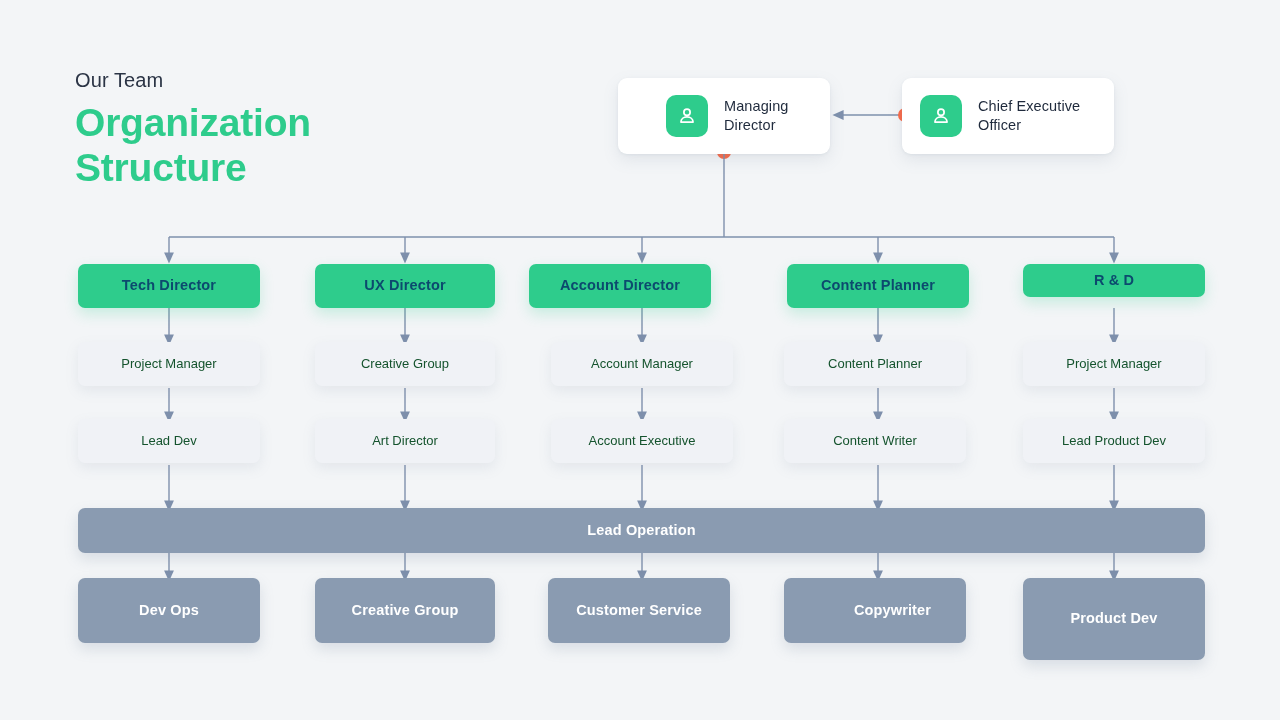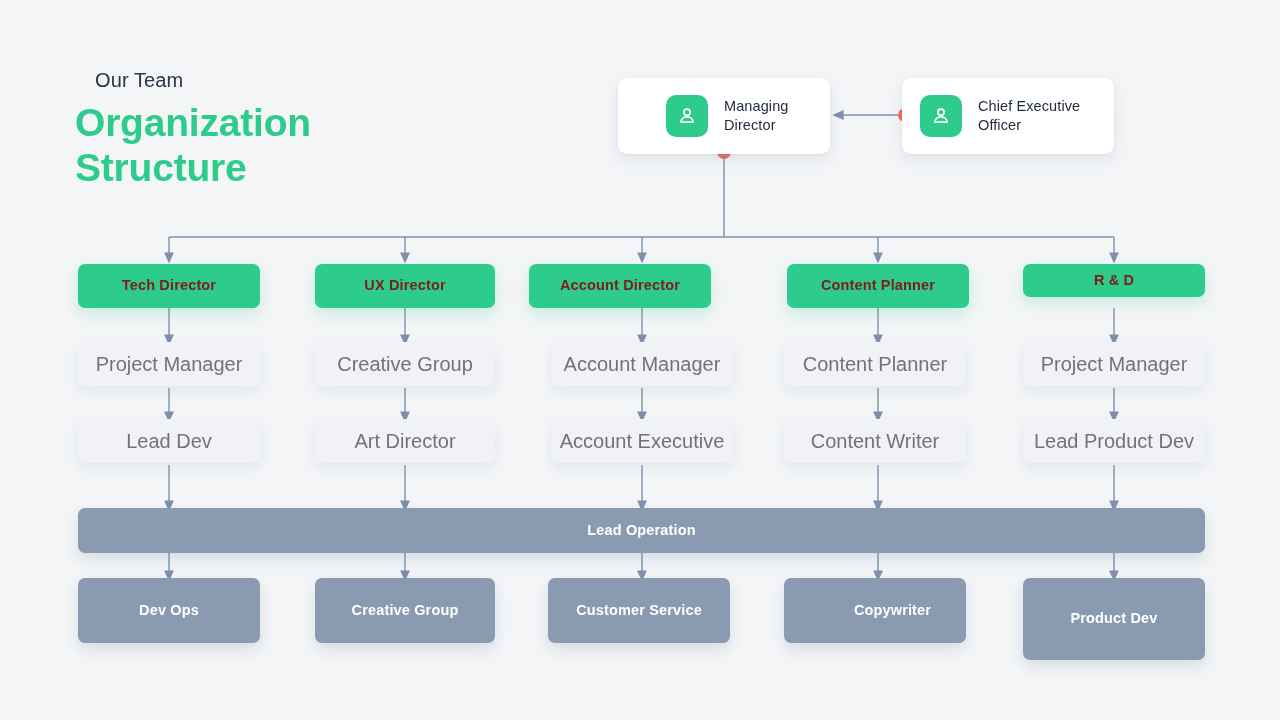--- a/index.html
+++ b/index.html
@@ -24,21 +24,20 @@
     position: absolute;
     left: 75px;
     top: 66px;
     width: 420px;
   }
   #eyebrow {
     font-size: 20px;
     color: #2b3445;
     letter-spacing: .1px;
     line-height: 28px;
-    margin-left: 20px;
   }
   #headline {
     margin-top: 6px;
     font-size: 39px;
     font-weight: bold;
     color: #2ecc8c;
     line-height: 45px;
     letter-spacing: -0.2px;
   }
 
@@ -87,31 +86,31 @@
     display: flex;
     align-items: center;
     justify-content: center;
     text-align: center;
     border-radius: 7px;
     line-height: 1.2;
   }
 
   .node.green {
     background: #2ecc8c;
-    color: #7f1d1d;
+    color: #0c4a6e;
     font-size: 14.5px;
     font-weight: bold;
     letter-spacing: .15px;
     box-shadow: 0 6px 14px rgba(46,204,140,0.22);
   }
 
   .node.muted {
     background: #f0f2f6;
-    color: #737373;
-    font-size: 20px;
+    color: #14532d;
+    font-size: 13px;
     box-shadow: 0 5px 13px rgba(120,136,160,0.13);
   }
 
   .node.slate {
     background: #8a9bb1;
     color: #ffffff;
     font-size: 14.5px;
     font-weight: bold;
     letter-spacing: .15px;
     box-shadow: 0 6px 14px rgba(120,136,160,0.22);

